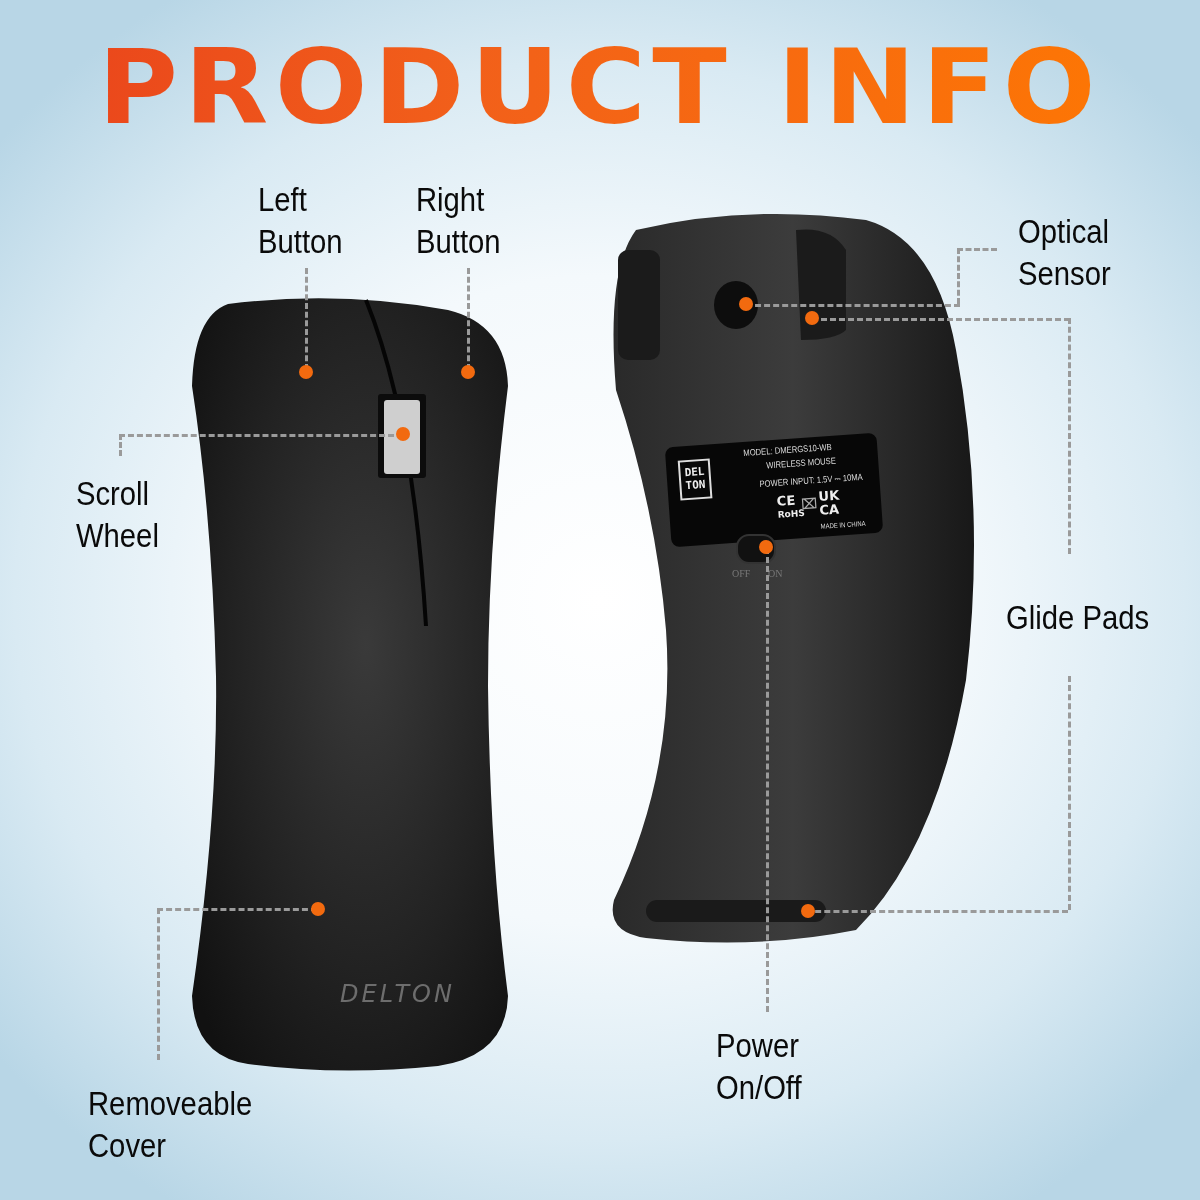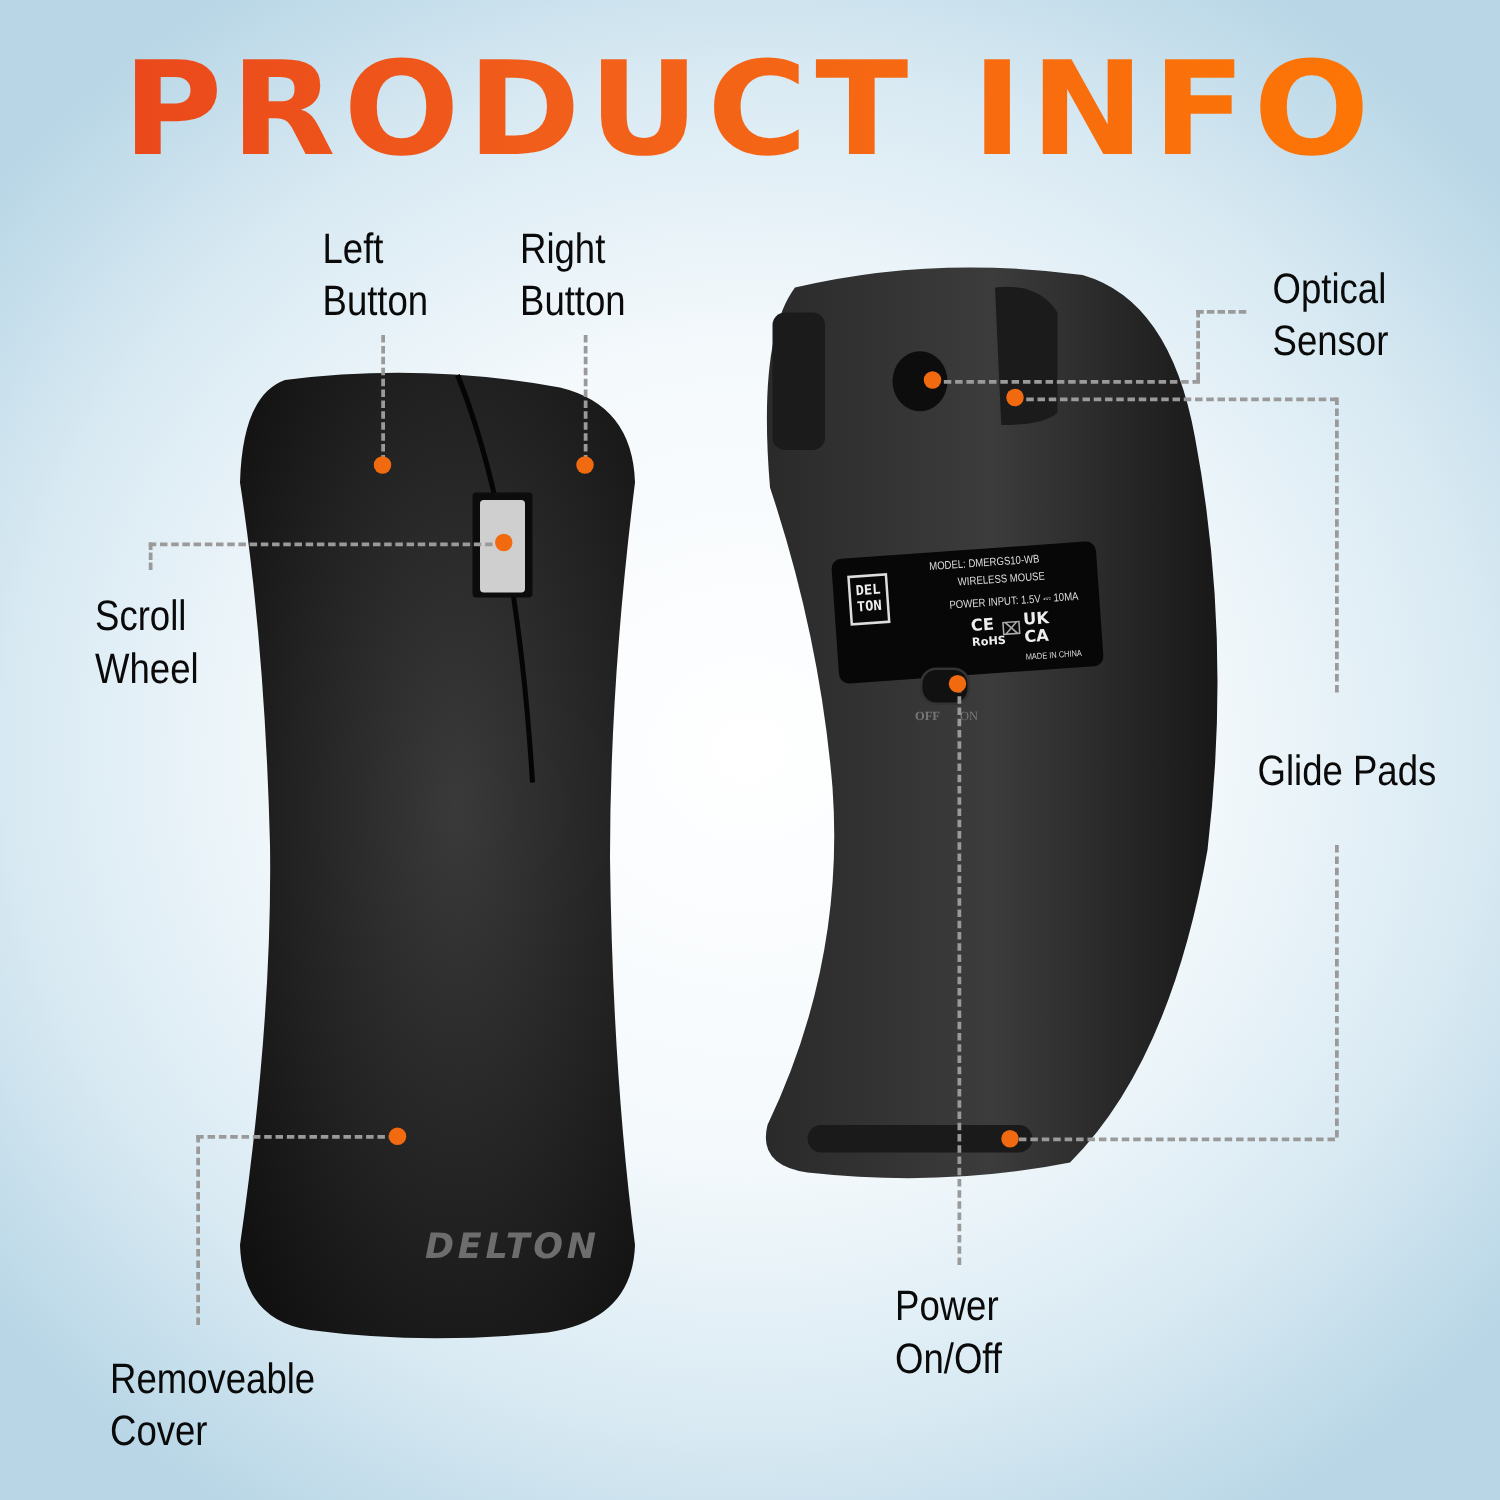--- a/index.html
+++ b/index.html
@@ -14,22 +14,22 @@
   .label{position:absolute;font-family:"Liberation Sans", sans-serif;font-size:34px;line-height:42px;color:#0a0a0a;
     transform:scaleX(0.86);transform-origin:left top;white-space:nowrap;}
   .dash-h{position:absolute;height:0;border-top:3px dashed #9a9a9a;}
   .dash-v{position:absolute;width:0;border-left:3px dashed #9a9a9a;}
   .dot{position:absolute;width:14px;height:14px;border-radius:50%;background:#f26a0f;margin:-7px 0 0 -7px;}
   
   .mouse-top{position:absolute;left:188px;top:296px;width:320px;height:780px;}
   .mouse-top svg{width:100%;height:100%;}
   .mouse-bottom{position:absolute;left:606px;top:210px;width:420px;height:760px;}
   .mouse-bottom svg{width:100%;height:100%;}
-  .brand{position:absolute;left:340px;top:980px;font-family:"DejaVu Sans", sans-serif;font-weight:bold;font-style:italic;
-    font-size:28px;letter-spacing:3px;color:#6d6d6d;}
+  .brand{position:absolute;left:340px;top:980px;font-family:"DejaVu Sans", sans-serif;font-weight:normal;font-style:italic;
+    font-size:24px;letter-spacing:3px;color:#6d6d6d;}
   .plate{position:absolute;left:668px;top:440px;width:212px;height:100px;background:#070707;border-radius:8px;
     transform:rotate(-4deg);color:#d8d8d8;}
   .plate .logo{position:absolute;left:12px;top:14px;width:32px;height:40px;border:2px solid #ddd;
     font-family:"DejaVu Sans Mono", monospace;font-weight:bold;font-size:11px;line-height:13px;color:#eee;text-align:center;padding-top:4px;box-sizing:border-box;}
   .plate .t{position:absolute;font-family:"Liberation Sans", sans-serif;font-size:9px;color:#ddd;white-space:nowrap;transform:scaleX(0.85);transform-origin:left top;}
   .plate .mk{position:absolute;font-family:"DejaVu Sans", sans-serif;font-weight:bold;color:#eee;}
   .switch{position:absolute;left:736px;top:534px;width:36px;height:26px;border-radius:13px;background:#111;border:2px solid #333;}
   .switch-lbl{position:absolute;font-family:"Liberation Serif", serif;font-size:10px;color:#777;}
 </style>
 </head>
@@ -81,21 +81,21 @@
   <div class="t" style="left:92px;top:38px;">POWER INPUT: 1.5V ⎓ 10MA</div>
   <div class="mk" style="left:108px;top:54px;font-size:13px;">CE</div>
   <div class="mk" style="left:108px;top:70px;font-size:9px;">RoHS</div>
   <div class="mk" style="left:132px;top:58px;font-size:14px;color:#aaa;">⌧</div>
   <div class="mk" style="left:150px;top:52px;font-size:13px;">UK</div>
   <div class="mk" style="left:150px;top:66px;font-size:13px;">CA</div>
   <div class="t" style="left:150px;top:86px;font-size:7px;">MADE IN CHINA</div>
 </div>
 
 <div class="switch"></div>
-<div class="switch-lbl" style="left:732px;top:568px;font-weight:bold;">OFF</div>
+<div class="switch-lbl" style="left:732px;top:568px;">OFF</div>
 <div class="switch-lbl" style="left:768px;top:568px;">ON</div>
 
 <div class="label" style="left:258px;top:178px;">
   <div>Left</div>
     <div>Button</div>
 </div>
 <div class="label" style="left:416px;top:178px;">
   <div>Right</div>
     <div>Button</div>
 </div>

